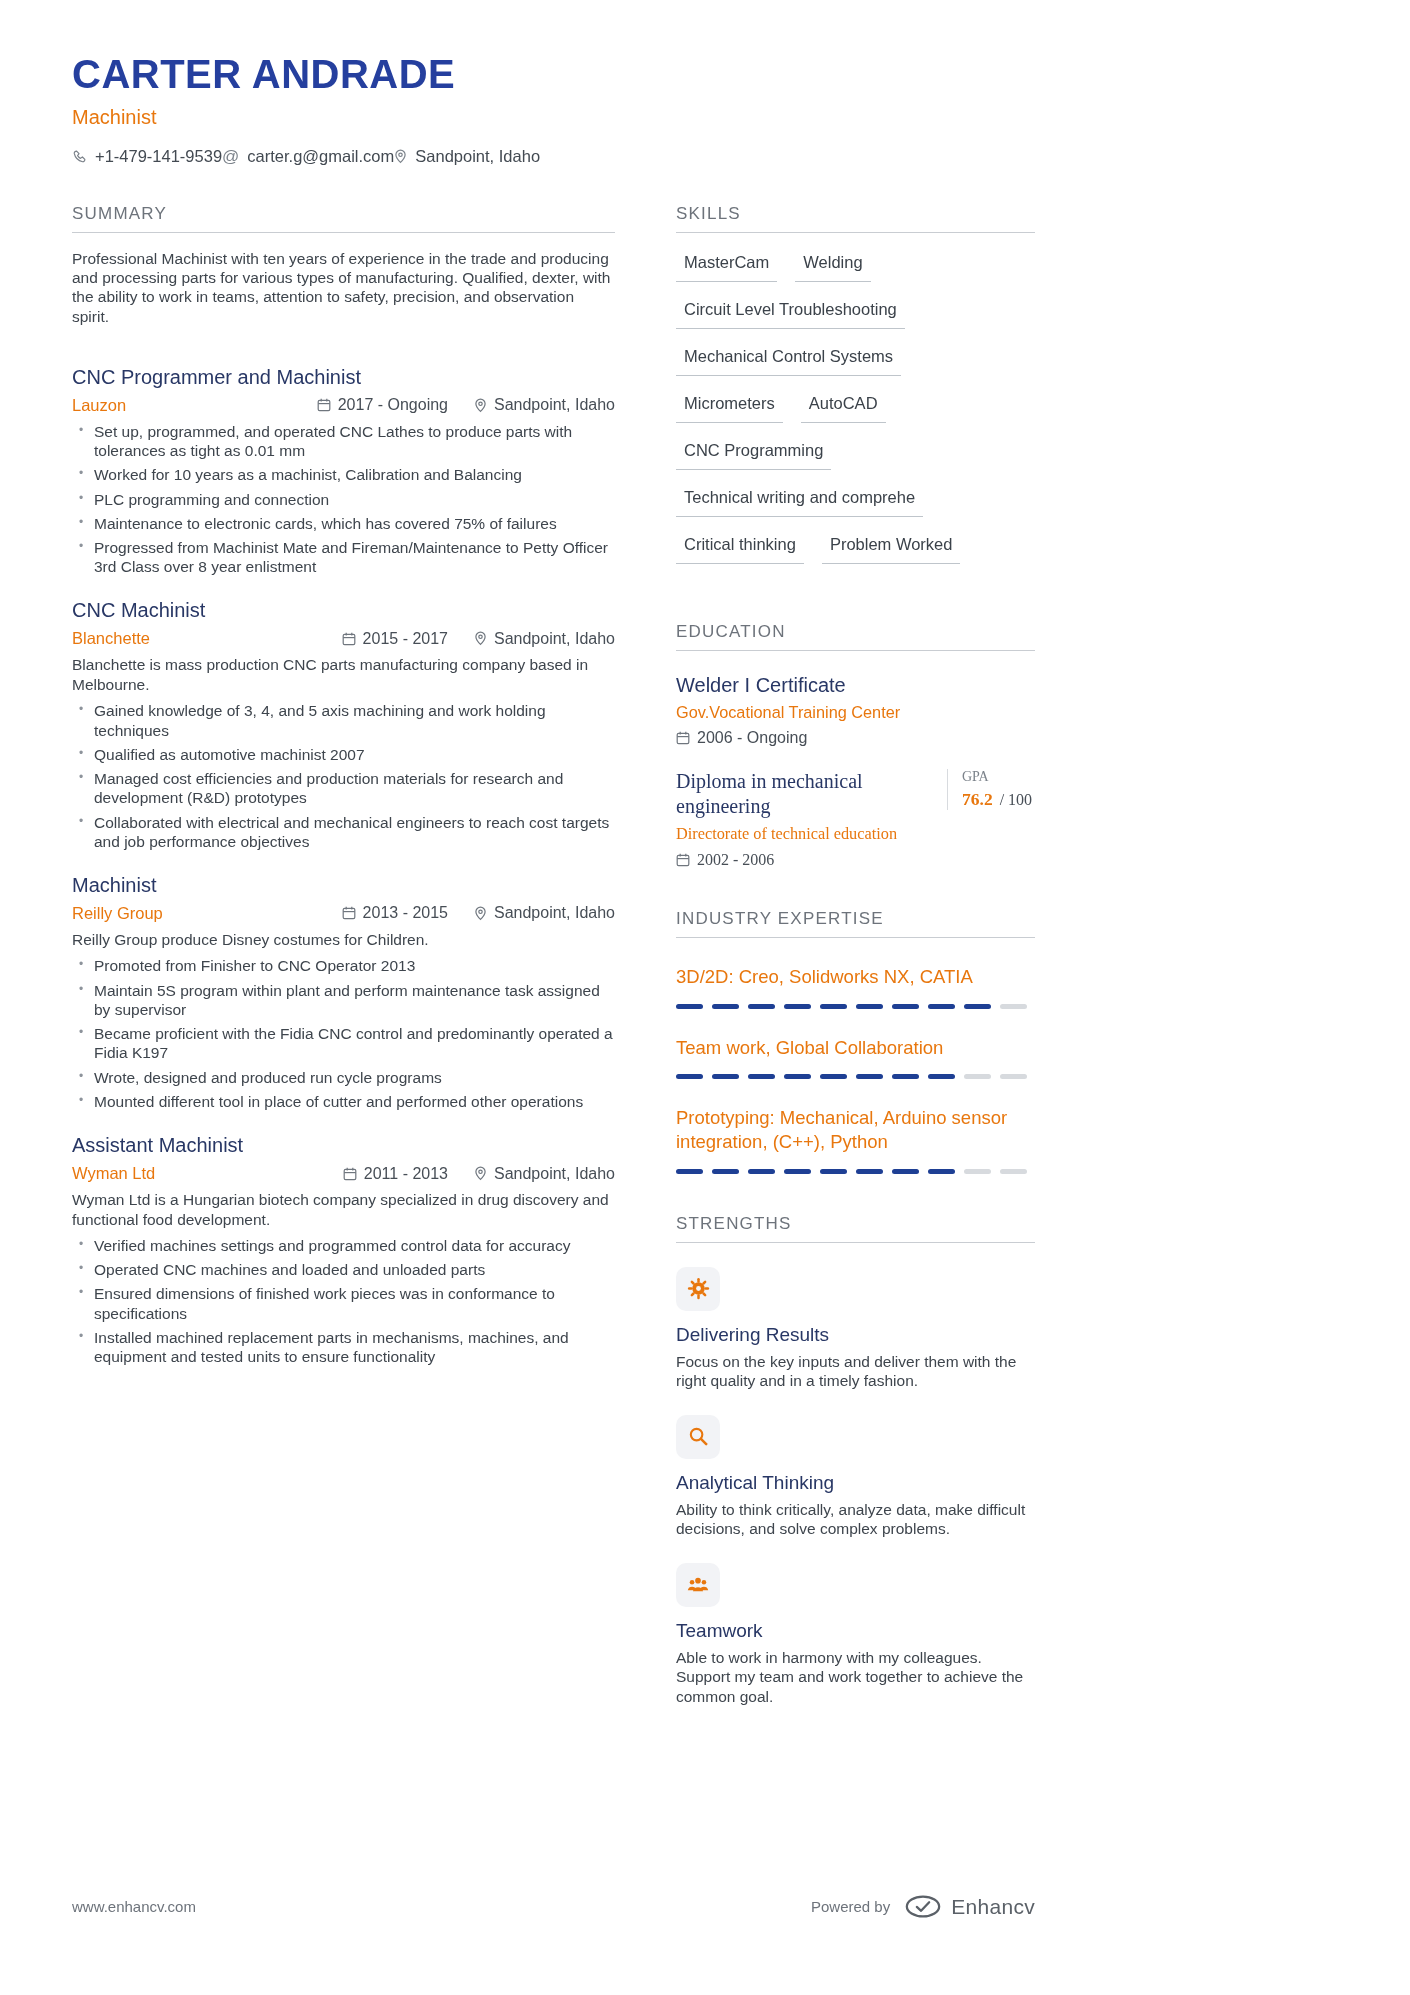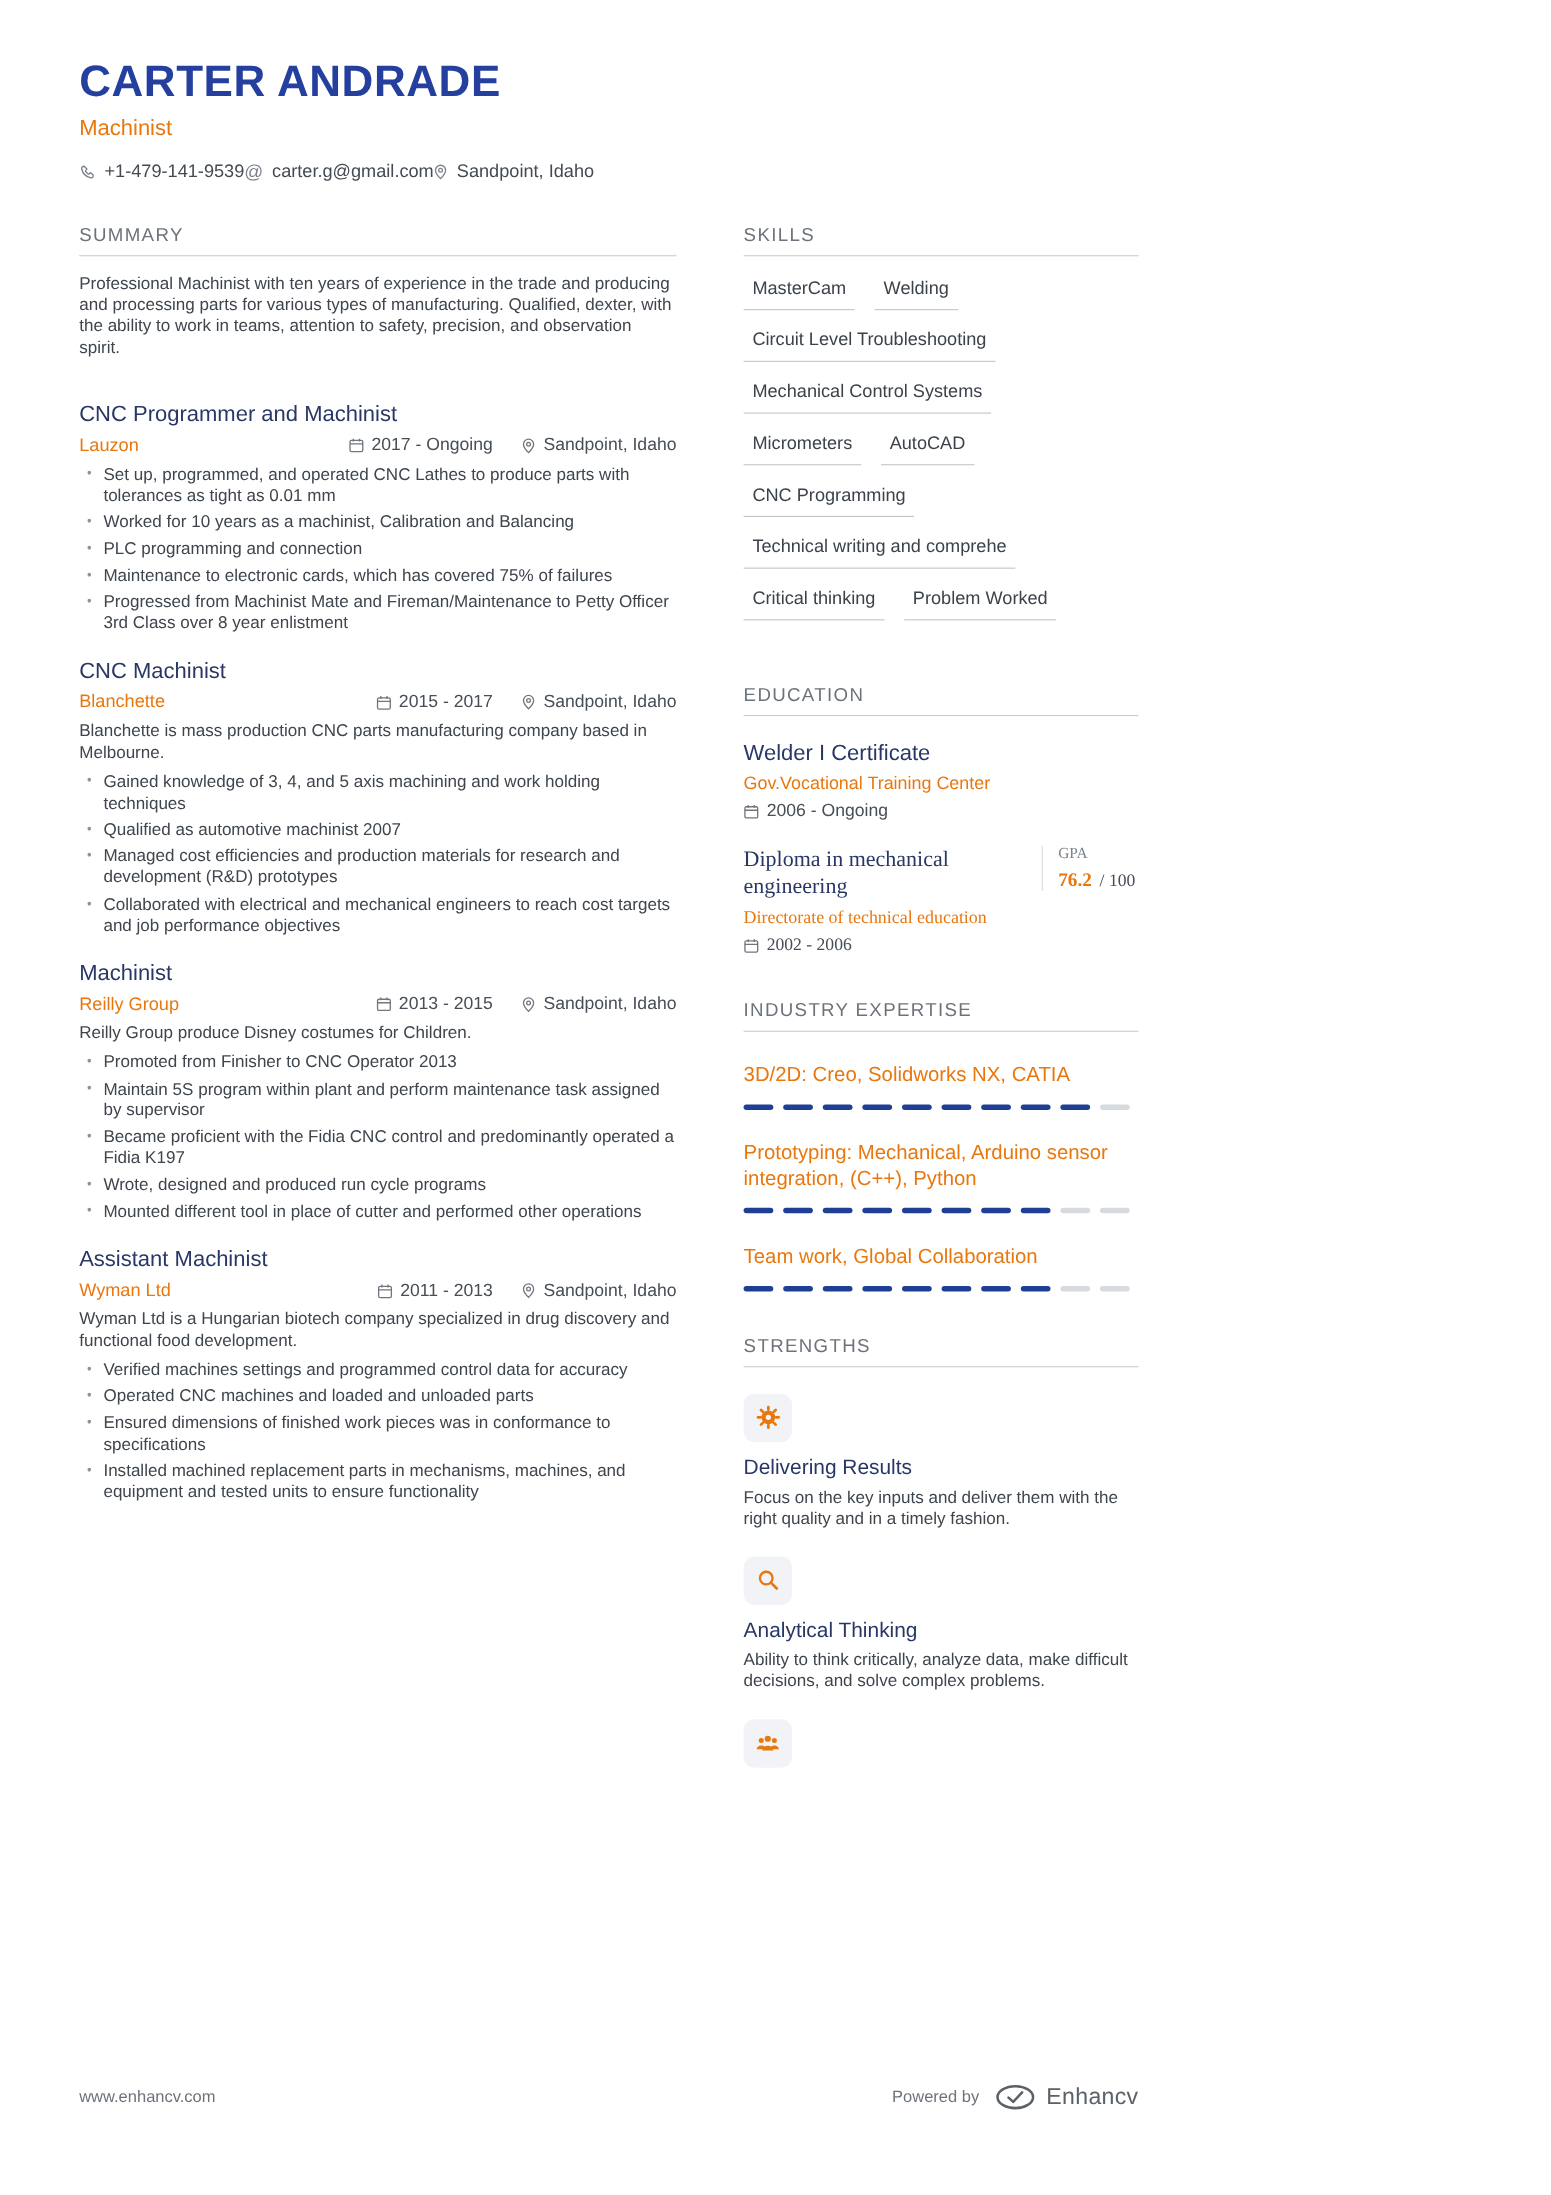--- a/index.html
+++ b/index.html
@@ -363,36 +363,36 @@
               <span class="bar-seg bar-seg-filled"></span>
               <span class="bar-seg bar-seg-filled"></span>
               <span class="bar-seg bar-seg-filled"></span>
               <span class="bar-seg bar-seg-filled"></span>
               <span class="bar-seg bar-seg-filled"></span>
               <span class="bar-seg bar-seg-filled"></span>
               <span class="bar-seg"></span>
             </div>
         </div>
         <div class="ie-item">
-          <div class="ie-label">Prototyping: Mechanical, Arduino sensor integration, (C++), Python</div>
+          <div class="ie-label">Team work, Global Collaboration</div>
           <div class="ie-bar">
               <span class="bar-seg bar-seg-filled"></span>
               <span class="bar-seg bar-seg-filled"></span>
               <span class="bar-seg bar-seg-filled"></span>
               <span class="bar-seg bar-seg-filled"></span>
               <span class="bar-seg bar-seg-filled"></span>
               <span class="bar-seg bar-seg-filled"></span>
               <span class="bar-seg bar-seg-filled"></span>
               <span class="bar-seg bar-seg-filled"></span>
               <span class="bar-seg"></span>
               <span class="bar-seg"></span>
             </div>
         </div>
         <div class="ie-item">
-          <div class="ie-label">Team work, Global Collaboration</div>
+          <div class="ie-label">Prototyping: Mechanical, Arduino sensor integration, (C++), Python</div>
           <div class="ie-bar">
               <span class="bar-seg bar-seg-filled"></span>
               <span class="bar-seg bar-seg-filled"></span>
               <span class="bar-seg bar-seg-filled"></span>
               <span class="bar-seg bar-seg-filled"></span>
               <span class="bar-seg bar-seg-filled"></span>
               <span class="bar-seg bar-seg-filled"></span>
               <span class="bar-seg bar-seg-filled"></span>
               <span class="bar-seg bar-seg-filled"></span>
               <span class="bar-seg"></span>
@@ -441,20 +441,24 @@
         <div class="strength">
           <div class="strength-icon">
             <svg width="26" height="26" viewBox="0 0 24 24" fill="currentColor">
               <circle cx="6.5" cy="9.5" r="2.1"></circle>
               <circle cx="17.5" cy="9.5" r="2.1"></circle>
               <circle cx="12" cy="8" r="2.6"></circle>
               <path d="M2.6 16.8a4 4 0 0 1 7.8 0z"></path>
               <path d="M13.6 16.8a4 4 0 0 1 7.8 0z"></path>
               <path d="M7.3 17.8a4.8 4.8 0 0 1 9.4 0z"></path>
             </svg>
+          </div>
+          <div class="strength-body">
+            <h3 class="strength-title">Teamwork</h3>
+            <p class="strength-text">Able to work in harmony with my colleagues. Support my team and work together to achieve the common goal.</p>
           </div>
         </div>
       </section>
 
     </div>
   </div>
 </div>
 
 <footer class="footer">
   <a class="footer-site" href="#">www.enhancv.com</a>

